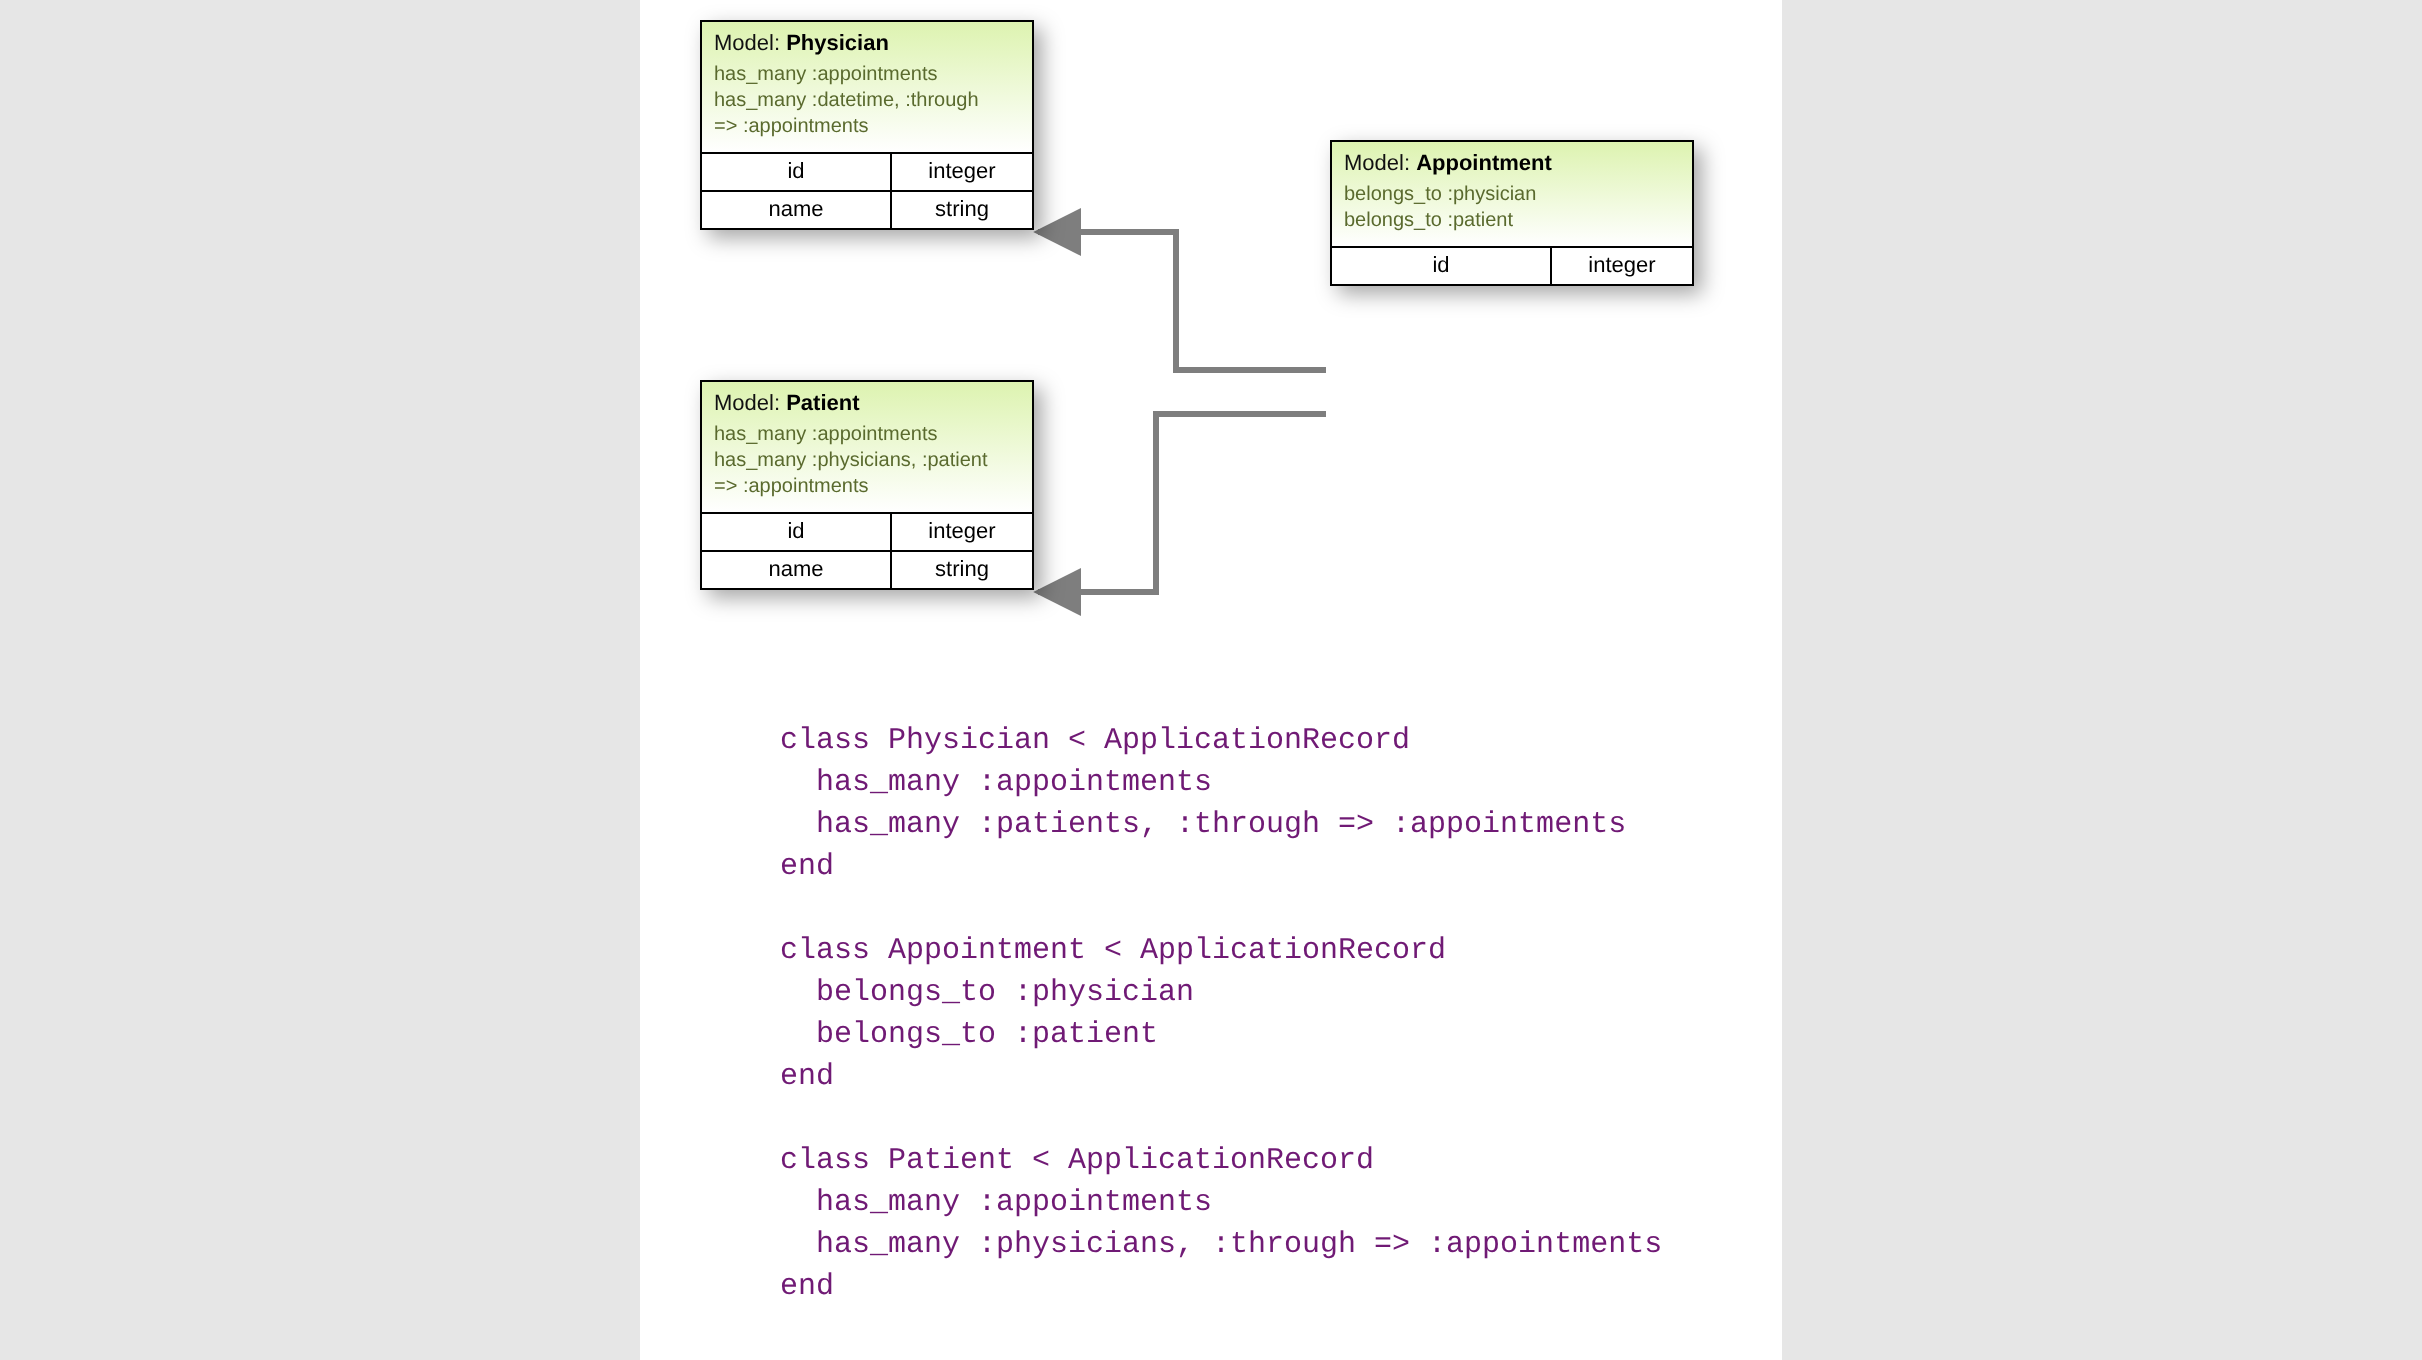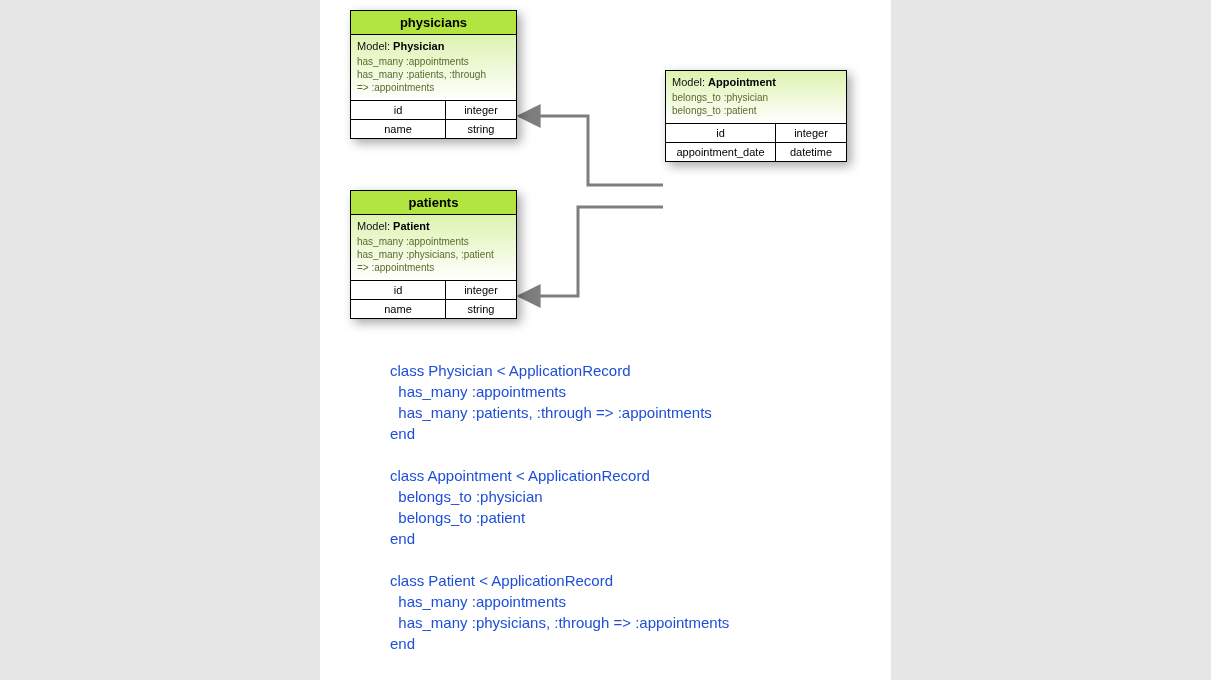--- a/index.html
+++ b/index.html
@@ -70,25 +70,25 @@
   svg.connectors {
     position: absolute;
     left: 0; top: 0;
     width: 571px; height: 360px;
     pointer-events: none;
   }
   .code-block {
     position: absolute;
     left: 70px;
     top: 360px;
-    font-family: Liberation Sans, sans-serif;
+    font-family: Liberation Mono, monospace;
     font-size: 15px;
     line-height: 1.4;
     white-space: pre;
-    color: #1d4ed8;
+    color: #701a75;
   }
 </style>
 </head>
 <body>
 
 <div class="page">
   <div class="canvas">
 
     <svg class="connectors" viewBox="0 0 571 360">
       <defs>
@@ -96,45 +96,43 @@
           <path d="M 0 0 L 10 5 L 0 10 z" fill="#7e7e7e"></path>
         </marker>
       </defs>
 
       <path d="M 343 185 L 268 185 L 268 116 L 199 116" stroke="#7e7e7e" stroke-width="3" fill="none" marker-end="url(#arrow)"></path>
 
       <path d="M 343 207 L 258 207 L 258 296 L 199 296" stroke="#7e7e7e" stroke-width="3" fill="none" marker-end="url(#arrow)"></path>
     </svg>
 
     <div class="entity" style="left:30px; top:10px;">
-      <div class="title">physicians</div>
       <div class="meta">
         <div class="model-line">
           <span>Model: </span><b>Physician</b>
         </div>
         <div>has_many :appointments</div>
-        <div>has_many :patients, :through</div>
+        <div>has_many :datetime, :through</div>
         <div>=&gt; :appointments</div>
       </div>
       <table class="cols">
         <tbody>
             <tr>
           <td>id</td>
           <td class="t">integer</td>
         </tr>
         <tr>
           <td>name</td>
           <td class="t">string</td>
         </tr>
       </tbody>
         </table>
     </div>
 
     <div class="entity" style="left:30px; top:190px;">
-      <div class="title">patients</div>
       <div class="meta">
         <div class="model-line">
           <span>Model: </span><b>Patient</b>
         </div>
         <div>has_many :appointments</div>
         <div>has_many :physicians, :patient</div>
         <div>=&gt; :appointments</div>
       </div>
       <table class="cols">
         <tbody>
@@ -157,24 +155,20 @@
         </div>
         <div>belongs_to :physician</div>
         <div>belongs_to :patient</div>
       </div>
       <table class="cols">
         <tbody>
             <tr>
           <td>id</td>
           <td class="t">integer</td>
         </tr>
-        <tr>
-          <td>appointment_date</td>
-          <td class="t">datetime</td>
-        </tr>
       </tbody>
         </table>
     </div>
 
   </div>
 
   <div class="code-block">class Physician &lt; ApplicationRecord
   has_many :appointments
   has_many :patients, :through =&gt; :appointments
 end

